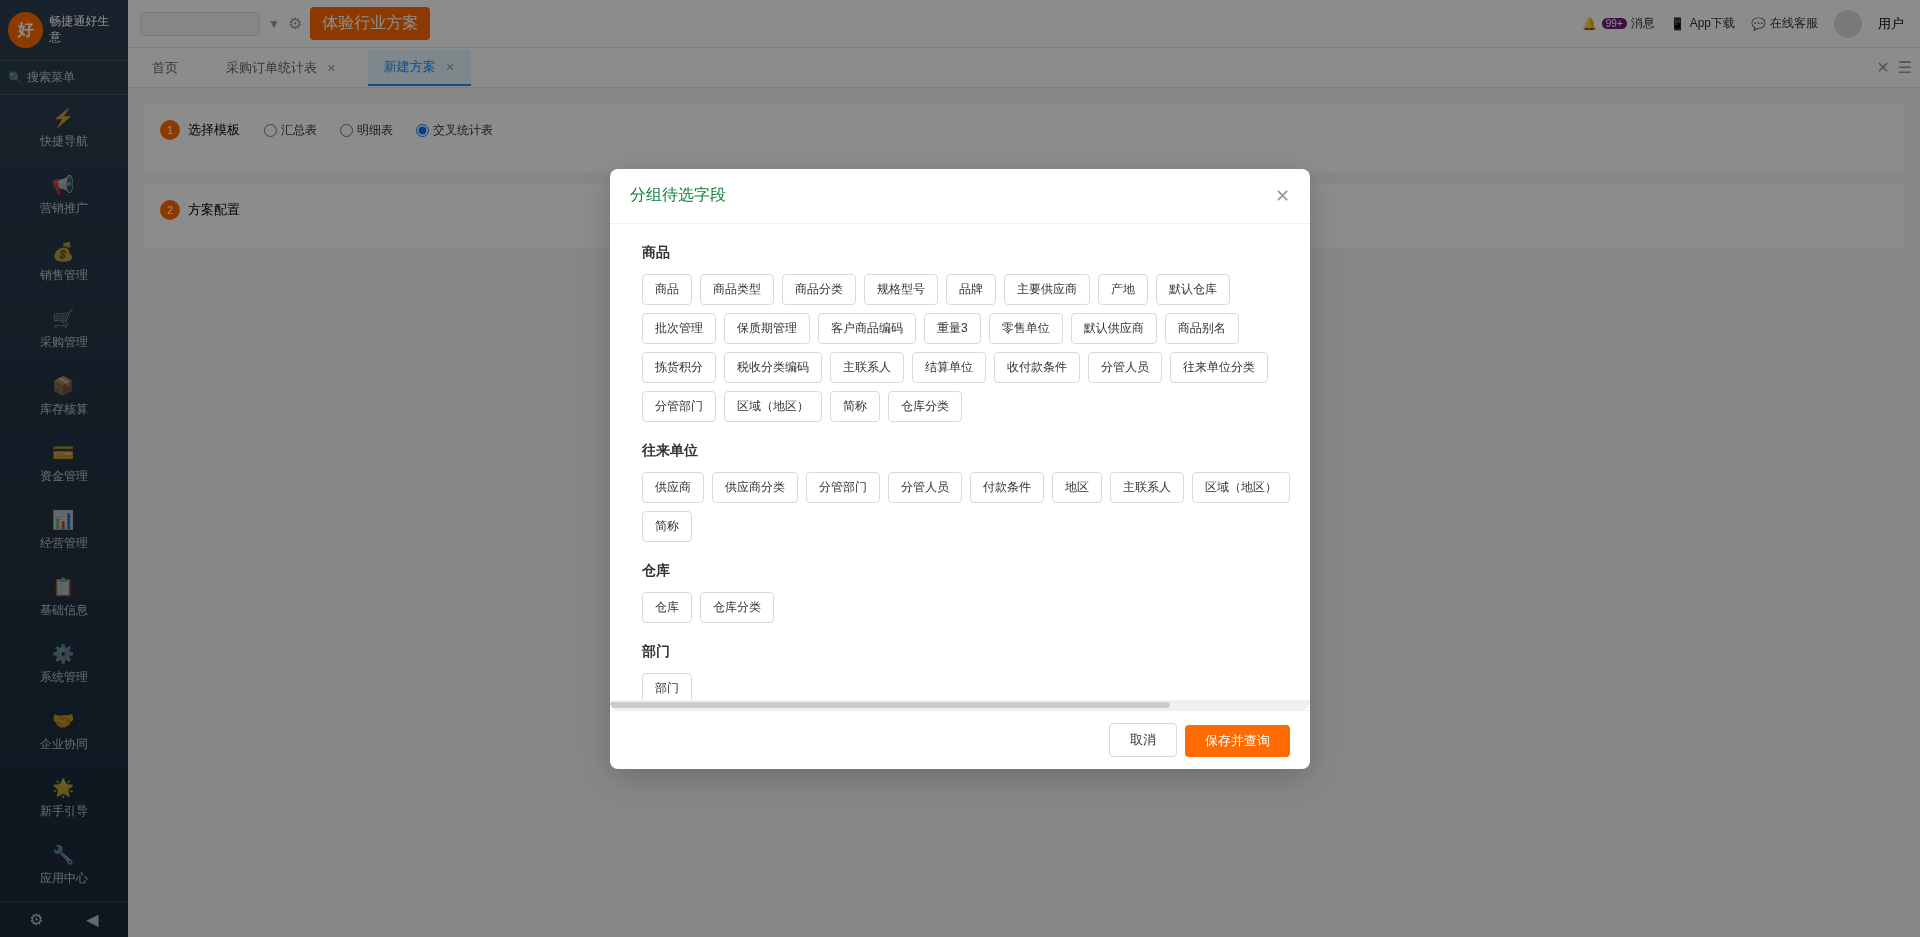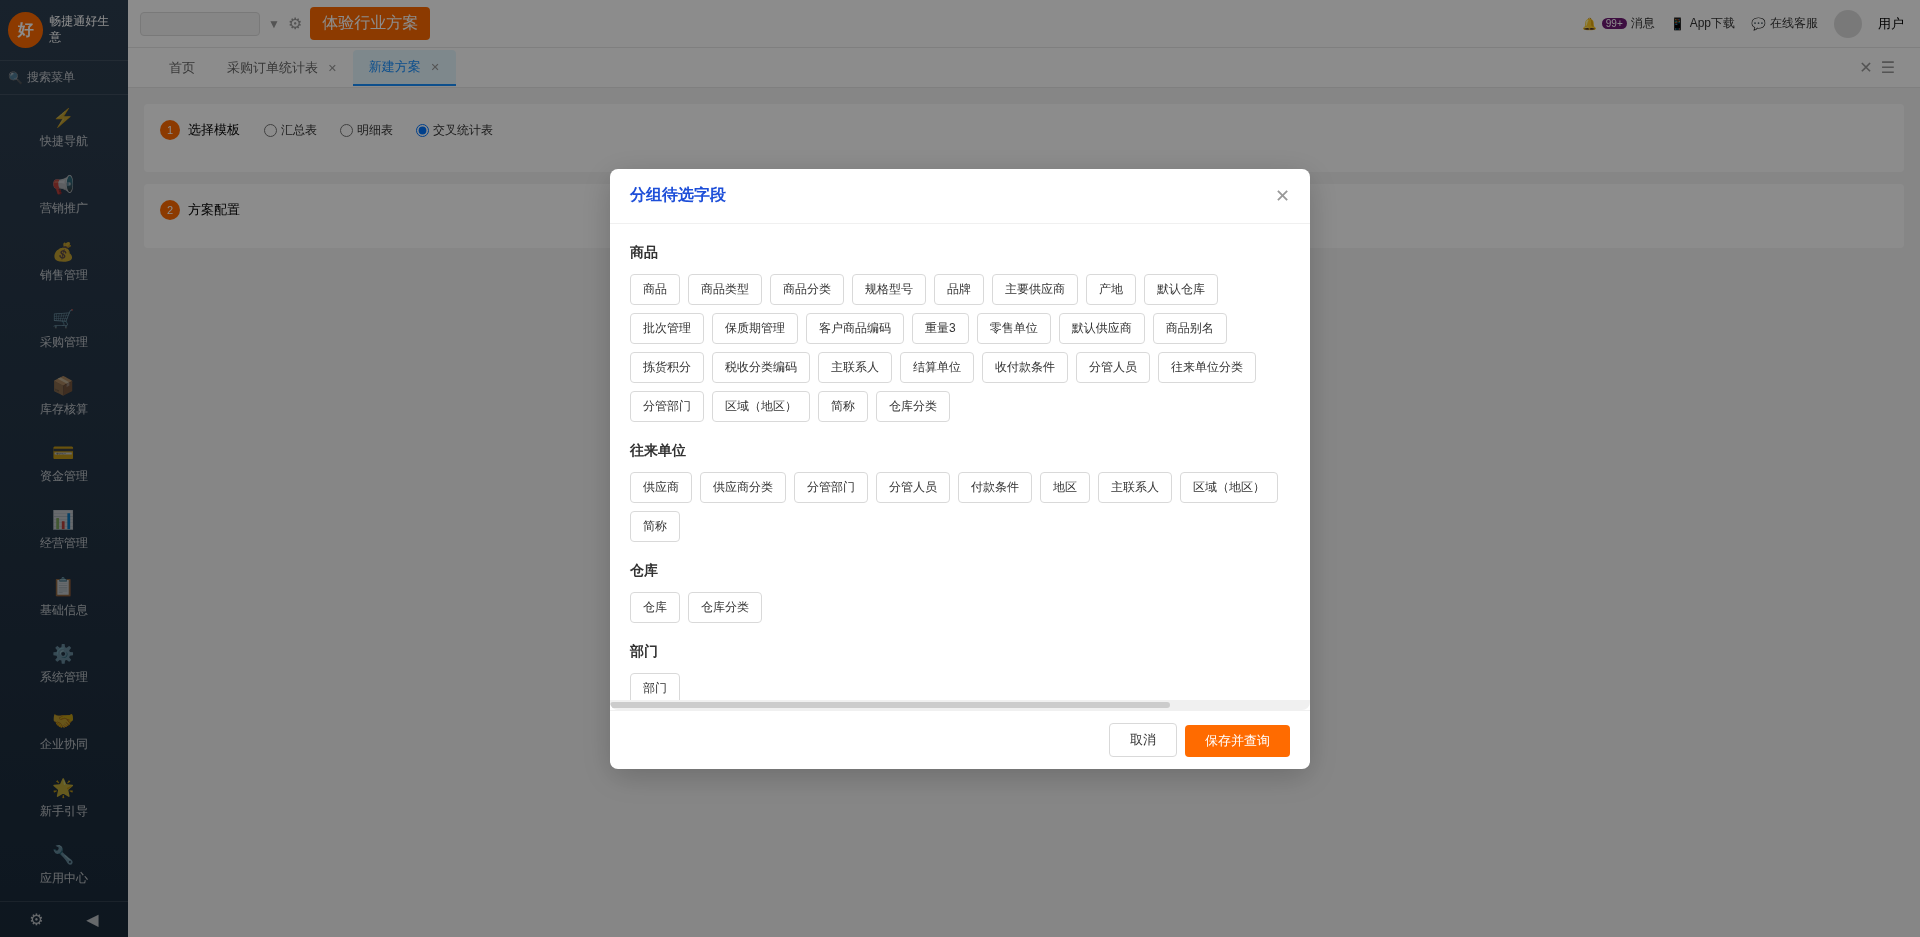--- a/index.html
+++ b/index.html
@@ -61,21 +61,21 @@
     .badge {
       background: #701a75; color: white; border-radius: 10px; padding: 0 4px;
       font-size: 10px; min-width: 16px; text-align: center;
     }
     .avatar { width: 28px; height: 28px; border-radius: 50%; background: #ddd; }
 
     
     .tabs-bar {
       position: fixed; left: 128px; top: 48px; right: 0; height: 40px;
       background: #fff; border-bottom: 1px solid #e8e8e8;
-      display: flex; align-items: center; padding: 0 25px; gap: 0; z-index: 8;
+      display: flex; align-items: center; padding: 0 8px; gap: 16px; z-index: 8;
     }
     .tab {
       padding: 8px 16px; font-size: 13px; cursor: pointer; border-radius: 4px 4px 0 0;
       color: #666; white-space: nowrap;
     }
     .tab.active { background: #e6f7ff; color: #1890ff; border-bottom: 2px solid #1890ff; }
     .tab-close { margin-left: 6px; color: #999; font-size: 11px; }
     .tabs-right { margin-left: auto; display: flex; gap: 8px; }
     .tabs-close-btn { color: #999; cursor: pointer; font-size: 16px; }
 
@@ -111,31 +111,31 @@
     .modal {
       position: fixed; left: 50%; top: 50%; transform: translate(-50%, -50%);
       background: #fff; border-radius: 8px; width: 700px; max-height: 600px;
       z-index: 101; display: flex; flex-direction: column; box-shadow: 0 8px 32px rgba(0,0,0,0.2);
     }
     .modal-header {
       padding: 16px 20px; border-bottom: 1px solid #f0f0f0;
       display: flex; align-items: center; justify-content: space-between;
       flex-shrink: 0;
     }
-    .modal-title { font-size: 16px; font-weight: bold; color: #1d4ed8; }
+    .modal-title { font-size: 16px; font-weight: normal; color: #15803d; }
     .modal-close { color: #999; cursor: pointer; font-size: 18px; }
     .modal-body { padding: 20px; overflow-y: auto; flex: 1; }
     .modal-footer {
       padding: 12px 20px; border-top: 1px solid #f0f0f0;
       display: flex; justify-content: flex-end; gap: 8px; flex-shrink: 0;
       align-items: flex-end;
     }
 
     
-    .field-section { margin-bottom: 20px; }
+    .field-section { margin-bottom: 20px; margin-left: 12px; }
     .field-section-title { font-size: 14px; font-weight: bold; color: #333; margin-bottom: 12px; }
     .field-tags { display: flex; flex-wrap: wrap; gap: 8px; }
     .field-tag {
       border: 1px solid #d9d9d9; border-radius: 4px; padding: 6px 12px;
       font-size: 12px; color: #333; cursor: pointer; background: #fff;
       white-space: nowrap;
     }
 
     
     .btn-cancel {

